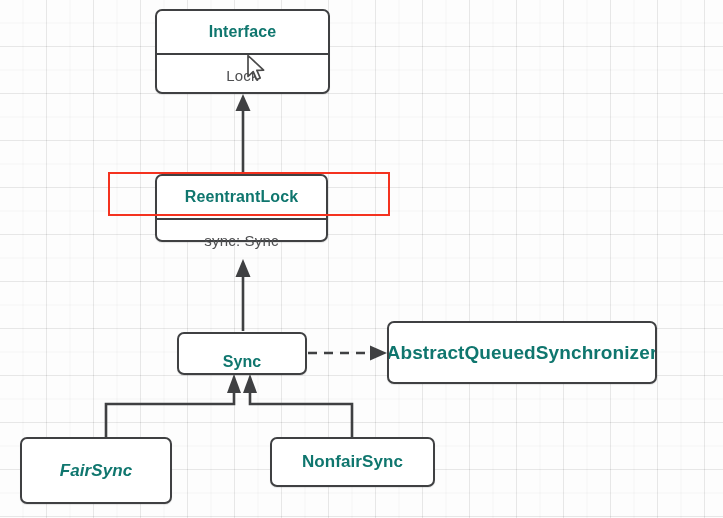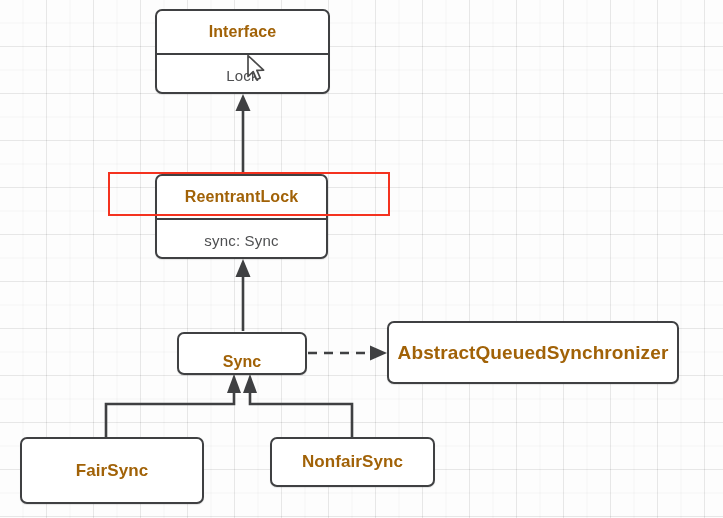--- a/index.html
+++ b/index.html
@@ -44,47 +44,47 @@
     flex: 1 1 auto;
     display: flex;
     align-items: center;
     justify-content: center;
     overflow: hidden;
     white-space: nowrap;
   }
   .node .cell.title {
     font-weight: bold;
     font-size: 16px;
-    color: #a16207;
+    color: #0f766e;
     letter-spacing: .1px;
   }
   .node .cell.attr {
     font-weight: normal;
     font-size: 15px;
     color: #4e4f51;
     letter-spacing: .2px;
   }
   .node .divider {
     flex: 0 0 auto;
     height: 2.2px;
     background: #3f4042;
   }
 
   
   #node-interface   { left:155px; top:9px;   width:175px; height:85px; }
   #node-interface .cell.title { height:42px; flex:0 0 42px; }
   #node-interface .cell.attr  { height:40px; flex:0 0 40px; }
 
-  #node-reentrantlock { left:155px; top:174px; width:173px; height:85px; }
+  #node-reentrantlock { left:155px; top:174px; width:173px; height:68px; }
   #node-reentrantlock .cell.title { height:42px; flex:0 0 42px; }
   #node-reentrantlock .cell.attr  { height:40px; flex:0 0 40px;border-radius:14px; }
 
   #node-sync        { left:177px; top:332px; width:130px; height:43px; }
-  #node-aqs         { left:387px; top:321px; width:292px; height:63px; }
-  #node-fairsync    { left:20px;  top:437px; width:184px; height:67px; }
+  #node-aqs         { left:387px; top:321px; width:270px; height:63px; }
+  #node-fairsync    { left:20px;  top:437px; width:152px; height:67px;font-style:italic; }
   #node-nonfairsync { left:270px; top:437px; width:165px; height:50px; }
 
   #node-aqs .cell.title { font-size: 19px; }
   #node-sync .cell.title { font-size: 16px; margin-top: 16px; }
   #node-fairsync .cell.title,
   #node-nonfairsync .cell.title { font-size: 17px; }
 
   
   #connectors {
     position: absolute;

